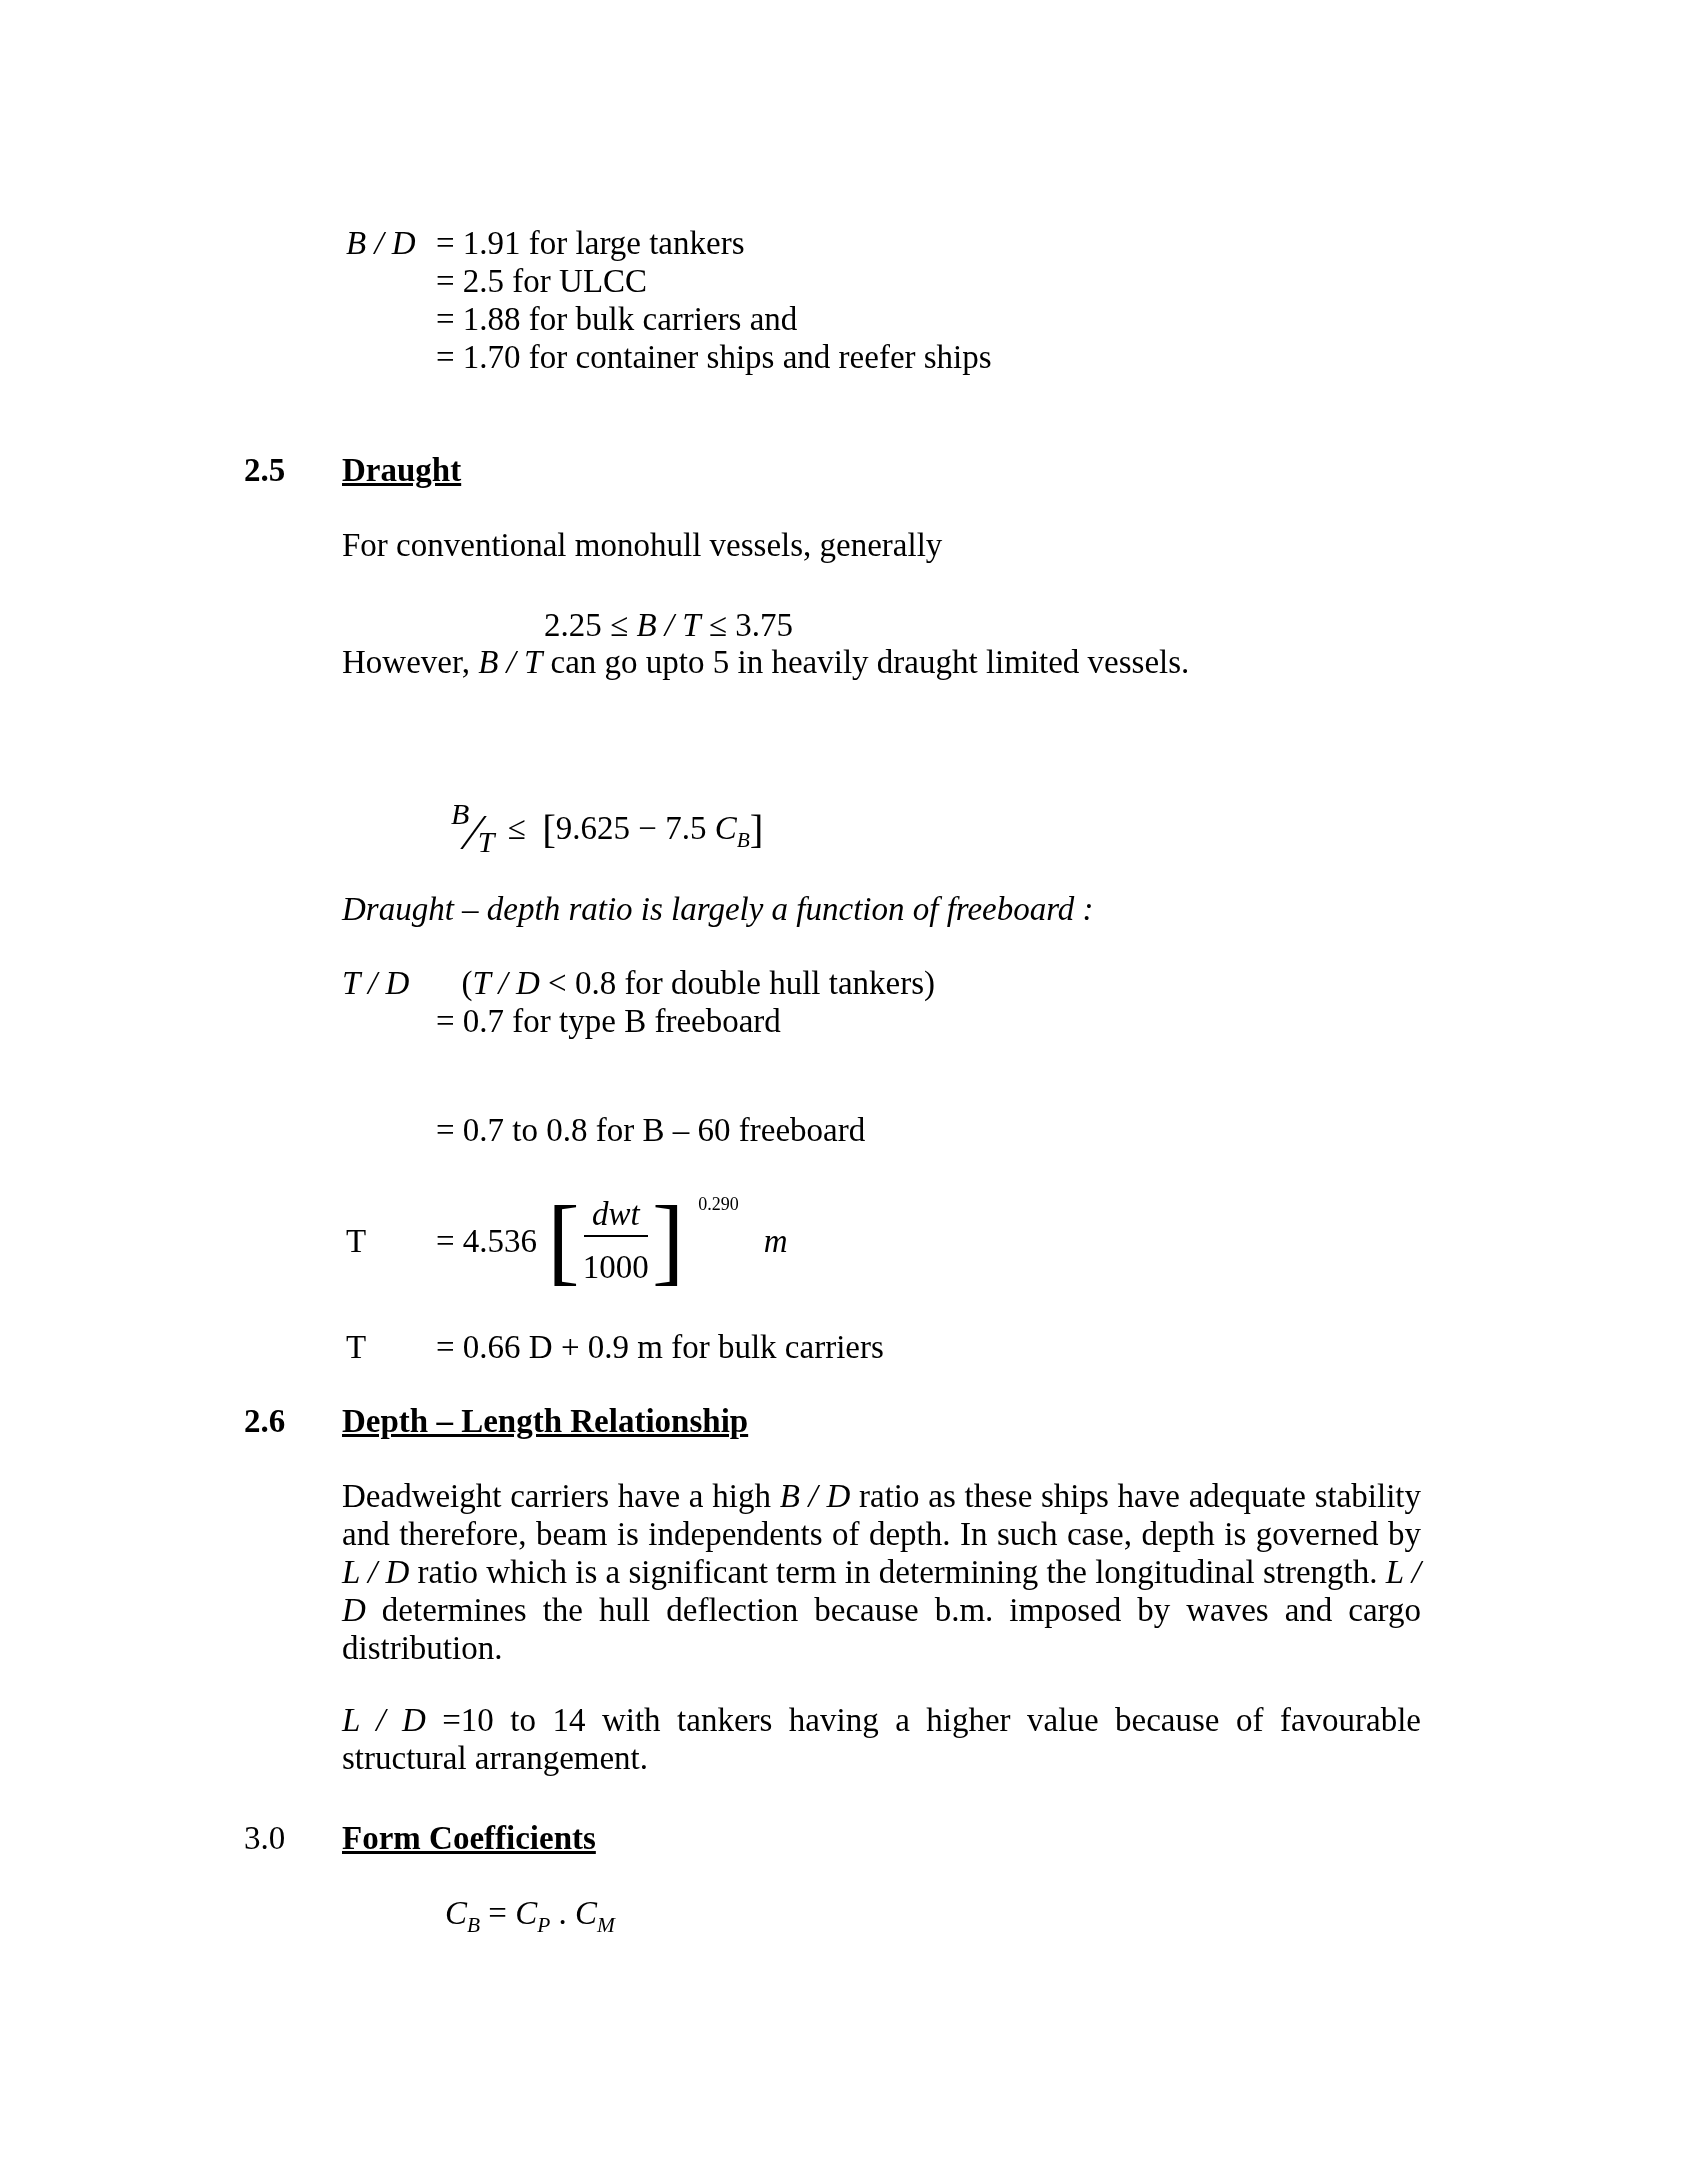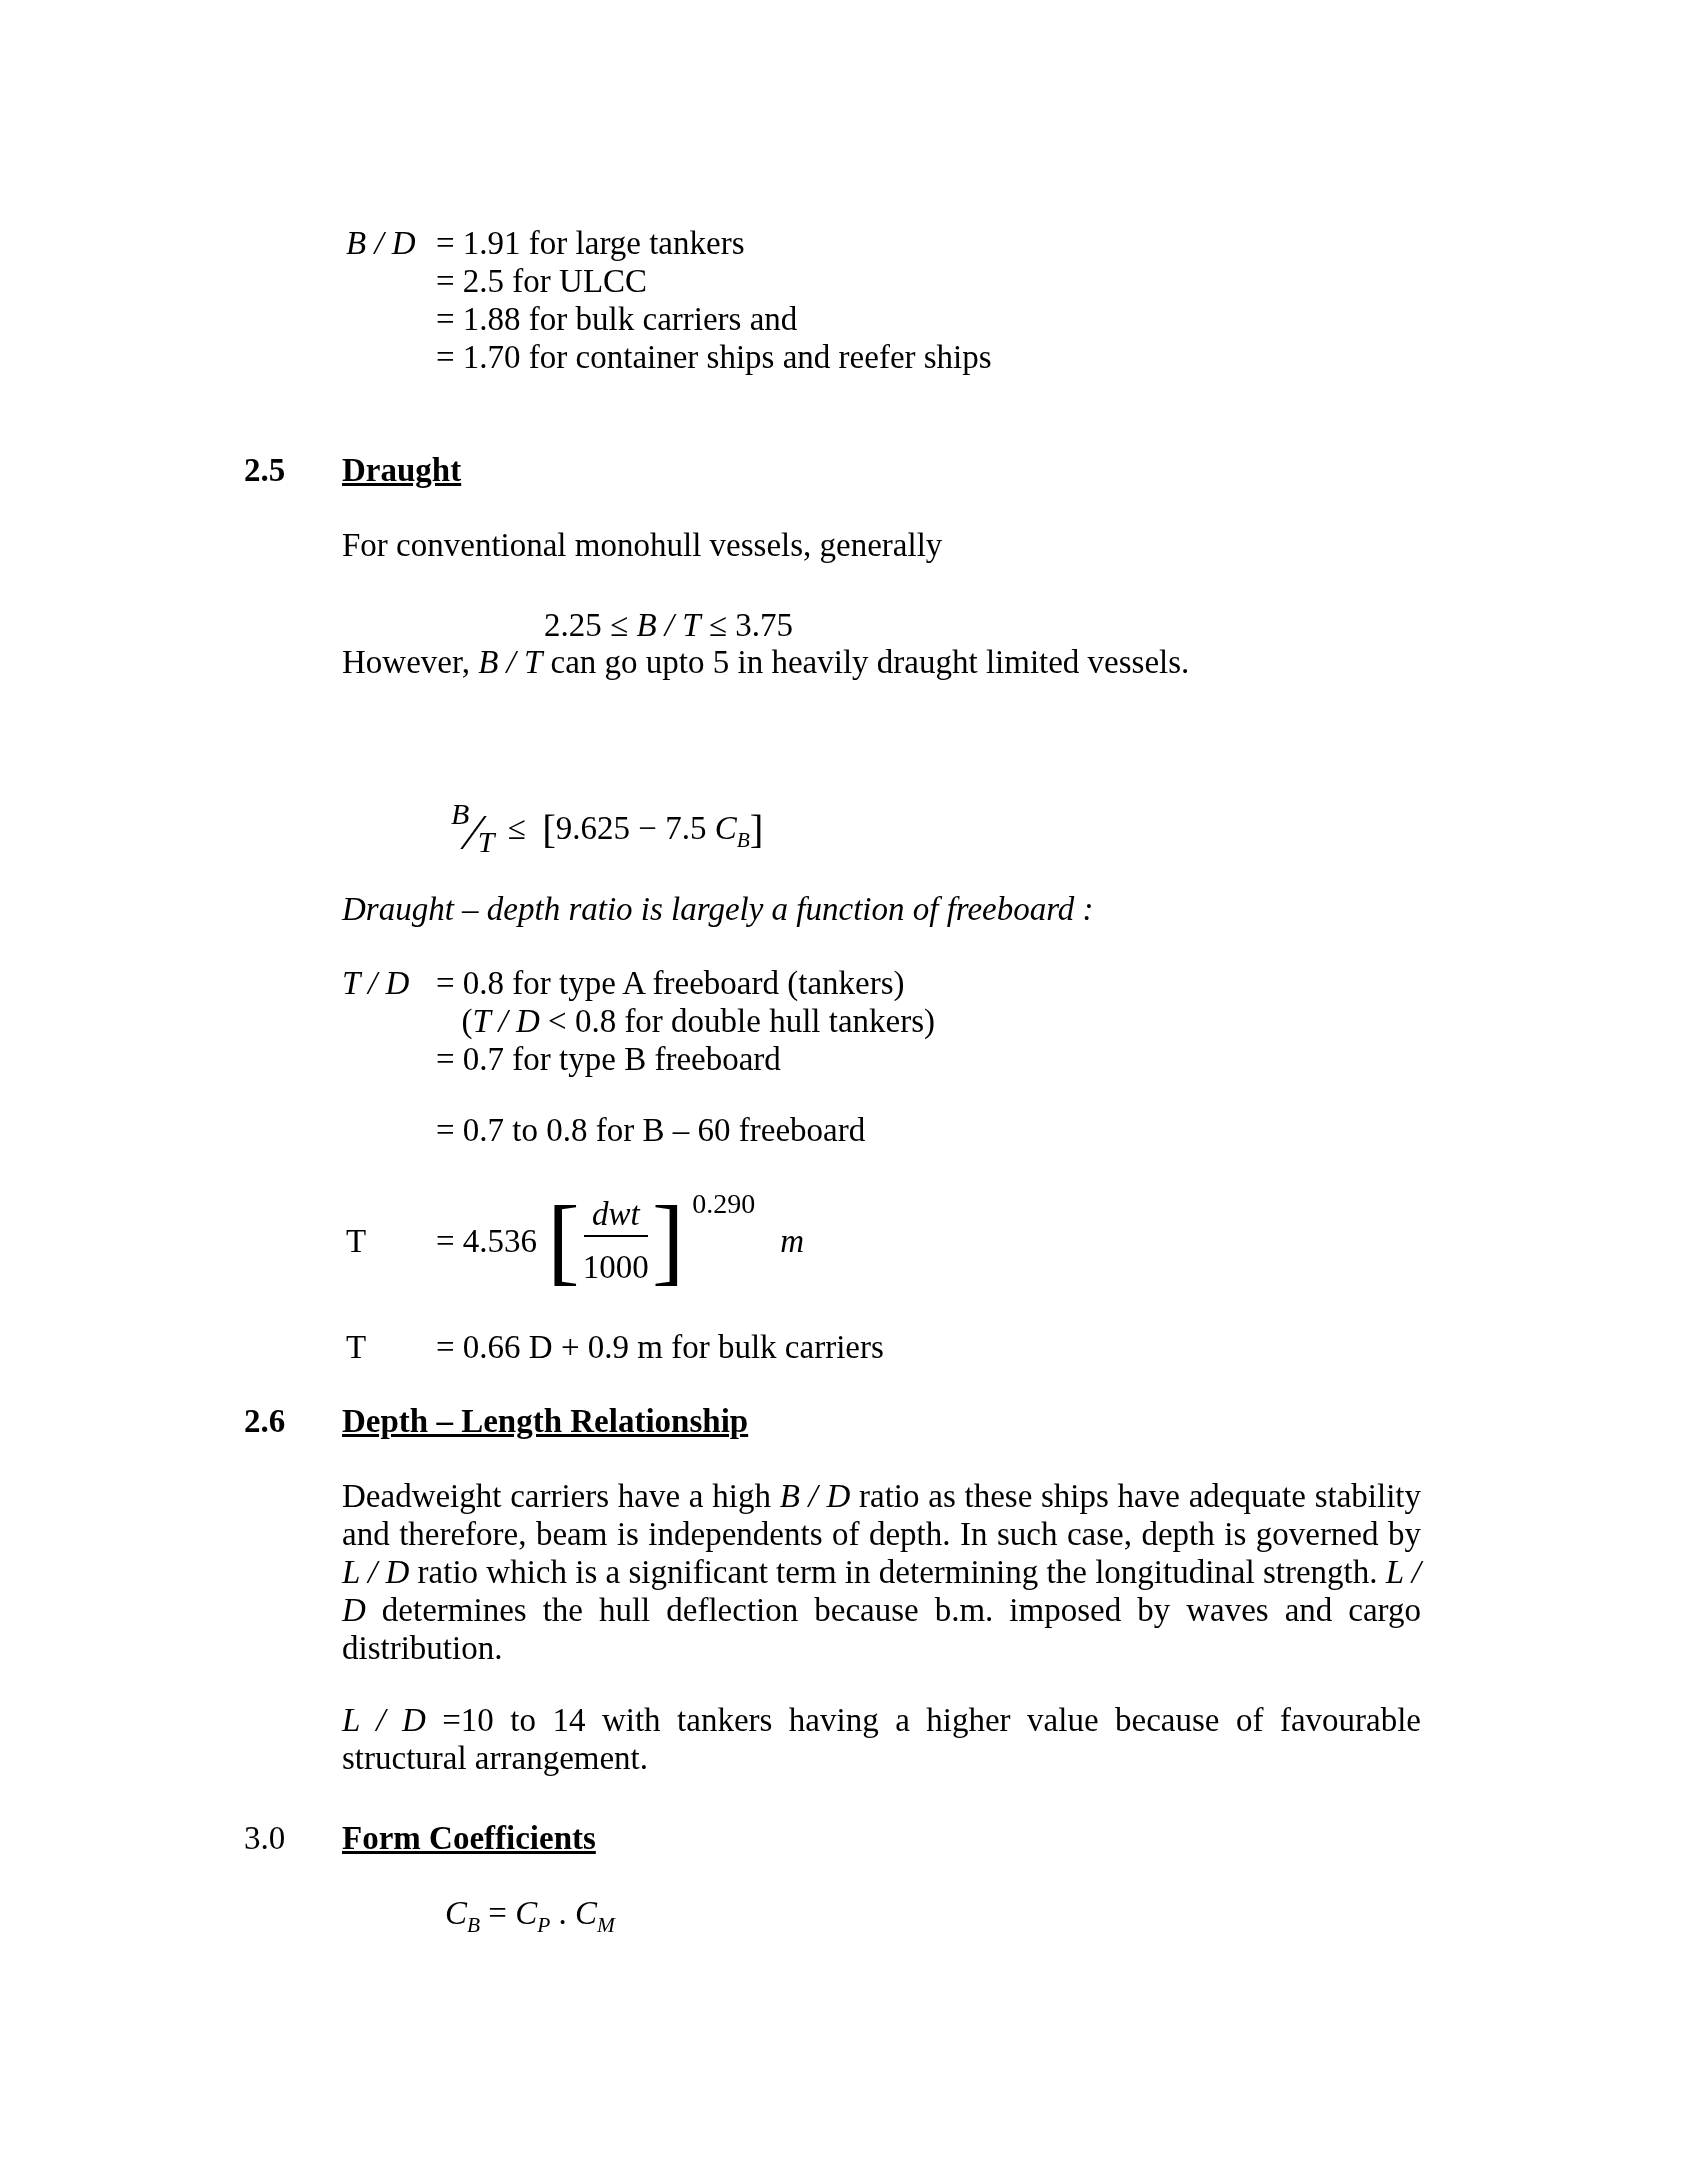--- a/index.html
+++ b/index.html
@@ -26,21 +26,21 @@
   .subsc { font-size:21.4px; font-style:italic; }
 
   
   .ft { display:flex; align-items:center; }
   .flabel { width:90px; }
   .feq { margin-right:10px; }
   .bigbr { font-size:97px; line-height:0.82; font-weight:400; }
   .frac { display:inline-flex; flex-direction:column; align-items:center; margin:0 3.3px; }
   .fnum { font-style:italic; padding:0 8.2px 2.5px; border-bottom:2.5px solid #000; }
   .fden { padding-top:11px; }
-  .fexp { align-self:flex-start; font-size:28px; margin-left:8px; margin-top:-3.3px; }
+  .fexp { align-self:flex-start; font-size:18px; margin-left:14px; margin-top:-3.3px; }
   .funit { font-style:italic; margin-left:25px; }
 
   .tdline2 { margin-left:25.5px; }
 </style>
 </head>
 <body>
 
 <div class="abs" style="inset:0;">
 
   <div class="abs ital" style="top:224px; left:346px;">B / D</div>
@@ -66,21 +66,20 @@
 
 
   <div class="abs f2" style="top:784px; left:451px; line-height:59px;">
     <span><span class="sfn">B</span><span class="sfs">⁄</span><span class="sfd">T</span></span><span class="f2rel">≤</span><span class="f2br">[</span><span>9.625 − 7.5 </span><span class="ital">C</span><sub class="subsc">B</sub><span class="f2br">]</span>
   </div>
 
   <div class="abs" style="top:890px; left:342px;font-style:italic;">Draught – depth ratio is largely a function of freeboard :</div>
 
   <div class="abs ital" style="top:964px; left:342px;">T / D</div>
   <div class="abs" style="top:964px; left:436px;">
-    <div>= 0.8 for type A freeboard (tankers)</div>
     <div class="tdline2">
       <span>(</span><span class="ital">T / D</span><span> &lt; 0.8 for double hull tankers)</span>
     </div>
     <div>= 0.7 for type B freeboard</div>
   </div>
   <div class="abs" style="top:1111px; left:436px;">= 0.7 to 0.8 for B – 60 freeboard</div>
 
   <div class="abs ft" style="top:1188px; left:346px; height:105px;">
     <span class="flabel">T</span>
     <span class="feq">= 4.536</span>

